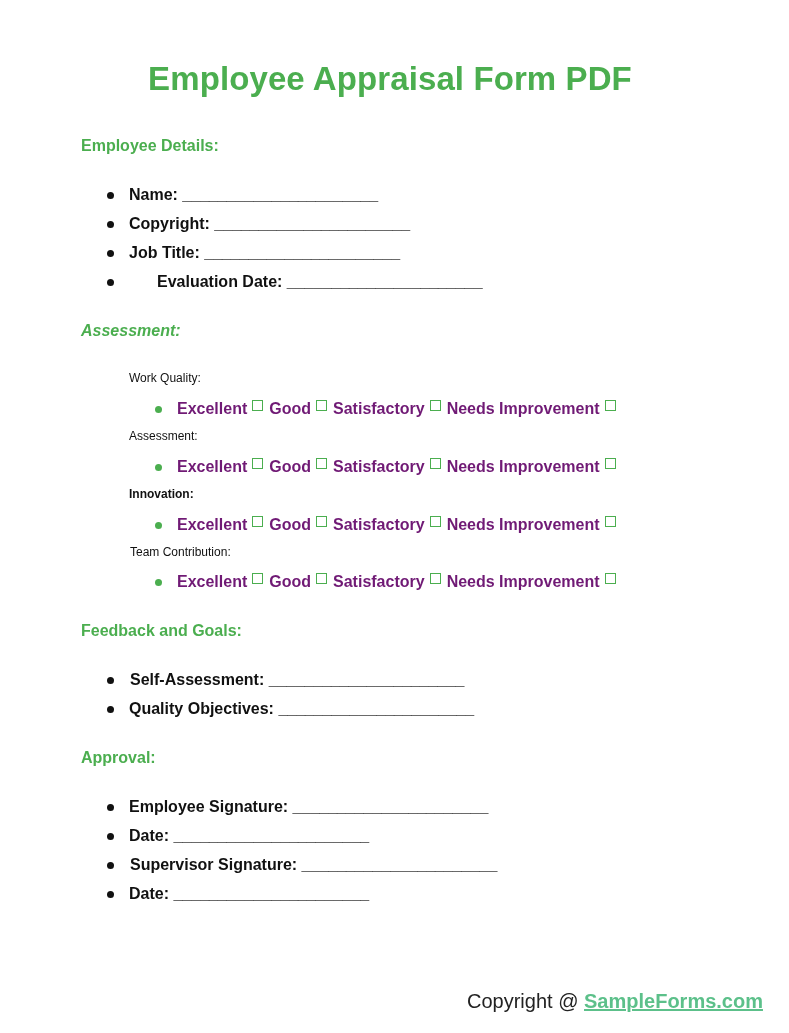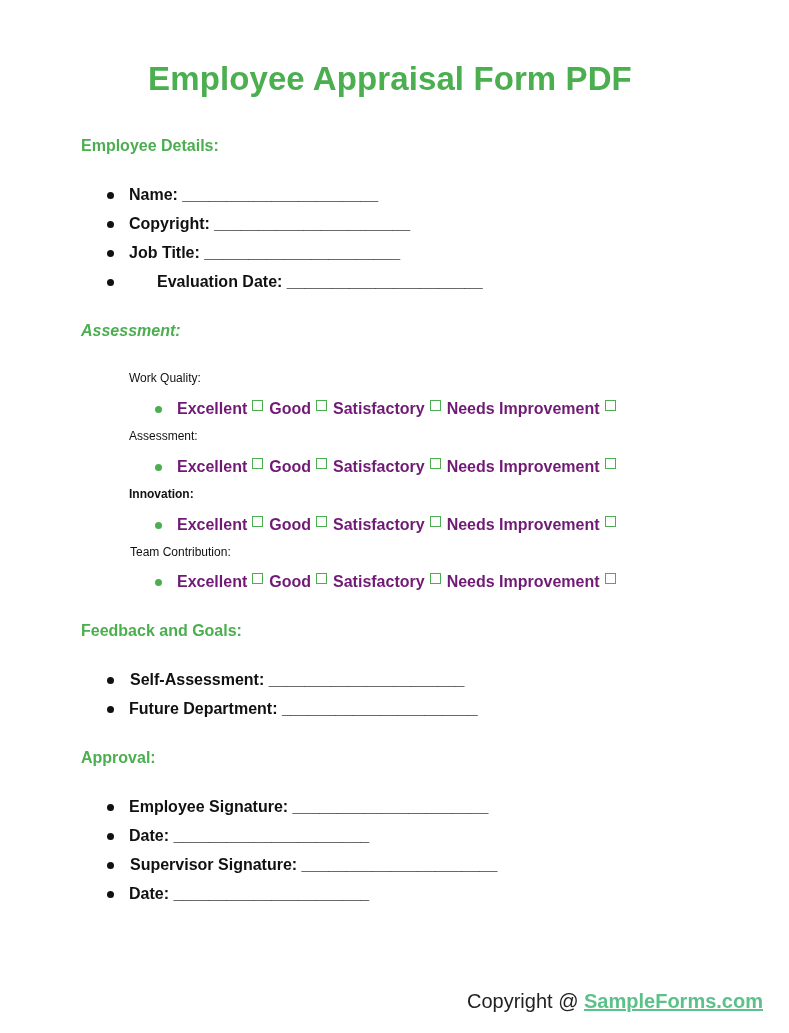--- a/index.html
+++ b/index.html
@@ -92,21 +92,21 @@
   <span>Satisfactory</span><span class="cb"></span>
   <span>Needs Improvement</span><span class="cb"></span>
 </div>
 
 <div class="section-heading" style="top:622px;">Feedback and Goals:</div>
 
 <span class="bullet" style="left:107px;top:677px;"></span>
 <div class="row" style="left:130px;top:671px;"><span>Self-Assessment:</span> <span>______________________</span></div>
 
 <span class="bullet" style="left:107px;top:706px;"></span>
-<div class="row" style="left:129px;top:700px;"><span>Future Department:</span> <span>______________________</span></div>
+<div class="row" style="left:129px;top:700px;"><span>Quality Objectives:</span> <span>______________________</span></div>
 
 <div class="section-heading" style="top:749px;">Approval:</div>
 
 <span class="bullet" style="left:107px;top:804px;"></span>
 <div class="row" style="left:129px;top:798px;"><span>Employee Signature:</span> <span>______________________</span></div>
 
 <span class="bullet" style="left:107px;top:833px;"></span>
 <div class="row" style="left:129px;top:827px;"><span>Date:</span> <span>______________________</span></div>
 
 <span class="bullet" style="left:107px;top:862px;"></span>

